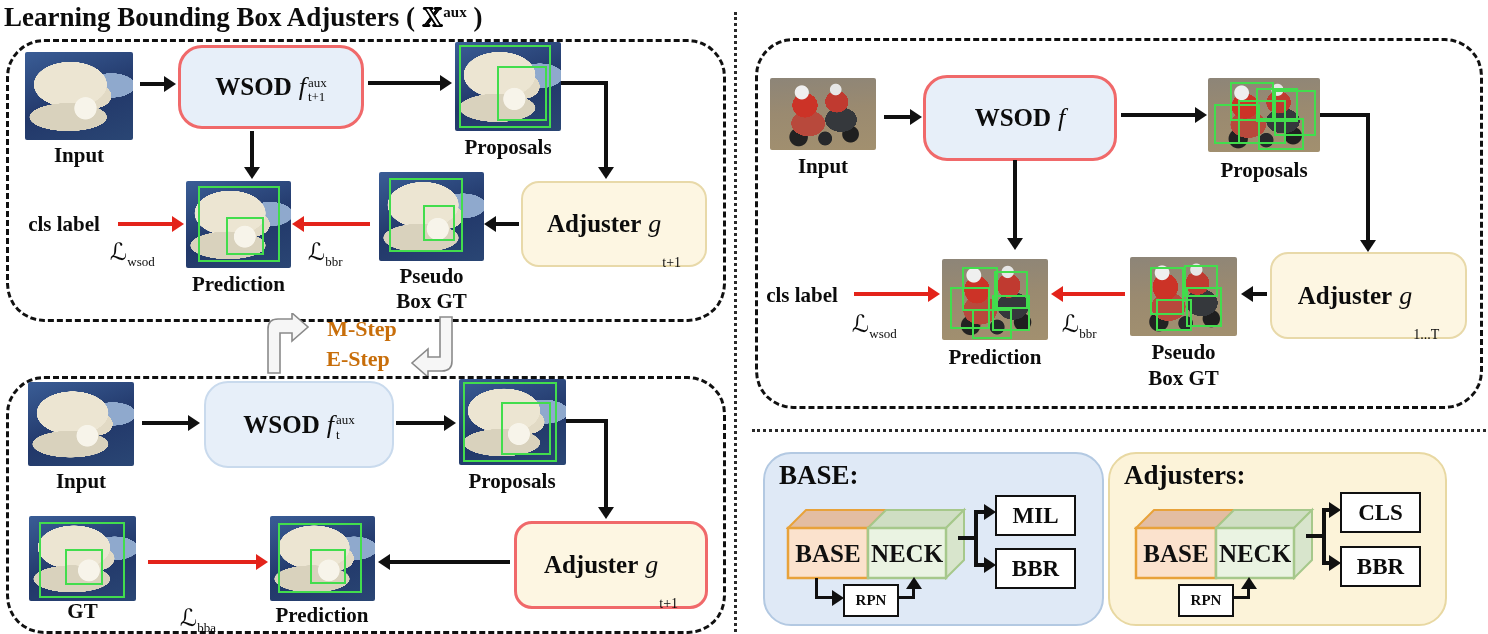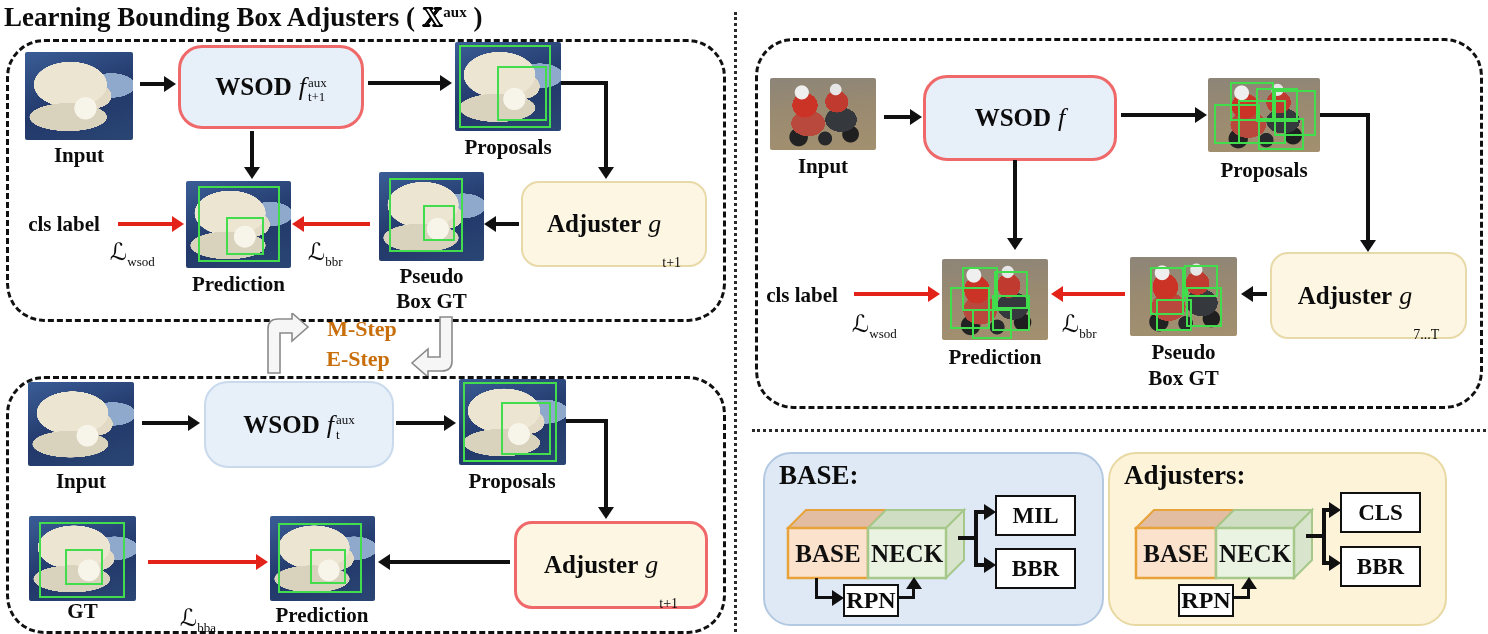--- a/index.html
+++ b/index.html
@@ -70,21 +70,21 @@
   
   .cyc{position:absolute;}
   
   .arch{position:absolute;border-radius:28px;}
   .arch.wsodbg{background:#dfe9f6;border:2px solid #b3c9e2;}
   .arch.adjbg{background:#fcf3d9;border:2px solid #e8d8a2;}
   .archtitle{position:absolute;font-weight:bold;font-size:27px;}
   .outbox{position:absolute;background:#fff;border:2.5px solid #101010;display:flex;
           align-items:center;justify-content:center;font-weight:bold;font-size:23px;}
   .rpnbox{position:absolute;background:#fff;border:2px solid #101010;display:flex;
-          align-items:center;justify-content:center;font-weight:bold;font-size:24px;}
+          align-items:center;justify-content:center;font-weight:bold;font-size:15px;}
   .archsvg{position:absolute;}
   .archsvg text{font-family:"Liberation Serif","DejaVu Serif",serif;font-weight:bold;font-size:25px;fill:#101010;}
 </style>
 </head>
 <body>
 
 <div id="canvas">
 
   <div class="title" style="left:4px;top:2px;">
     <span>Learning Bounding Box Adjusters ( </span><span class="bbx">X</span><sup class="tsup">aux</sup><span> )</span>
@@ -232,21 +232,21 @@
     <i class="gb" style="left:50px;top:40px;width:42px;height:28px;"></i>
   </div>
   <div class="lbl" style="left:1204px;top:158px;width:120px;">Proposals</div>
 
   <div class="arr h" style="left:1320px;top:113px;width:49px;"></div>
   <div class="arr v hd" style="left:1366px;top:113px;height:127px;"></div>
 
   <div class="node cream tanb" style="left:1270px;top:252px;width:193px;height:83px;">
     <span class="nb">Adjuster</span>
       <i class="mi">g</i>
-      <sub class="msub">7...T</sub>
+      <sub class="msub">1...T</sub>
   </div>
 
   <div class="arr h hl" style="left:1253px;top:292px;width:14px;"></div>
 
   <div class="photo moto" style="left:1130px;top:257px;width:107px;height:79px;">
     <i class="gb" style="left:20px;top:10px;width:30px;height:44px;"></i>
     <i class="gb" style="left:54px;top:8px;width:30px;height:28px;"></i>
     <i class="gb" style="left:56px;top:30px;width:32px;height:36px;"></i>
     <i class="gb" style="left:26px;top:42px;width:32px;height:28px;"></i>
   </div>

